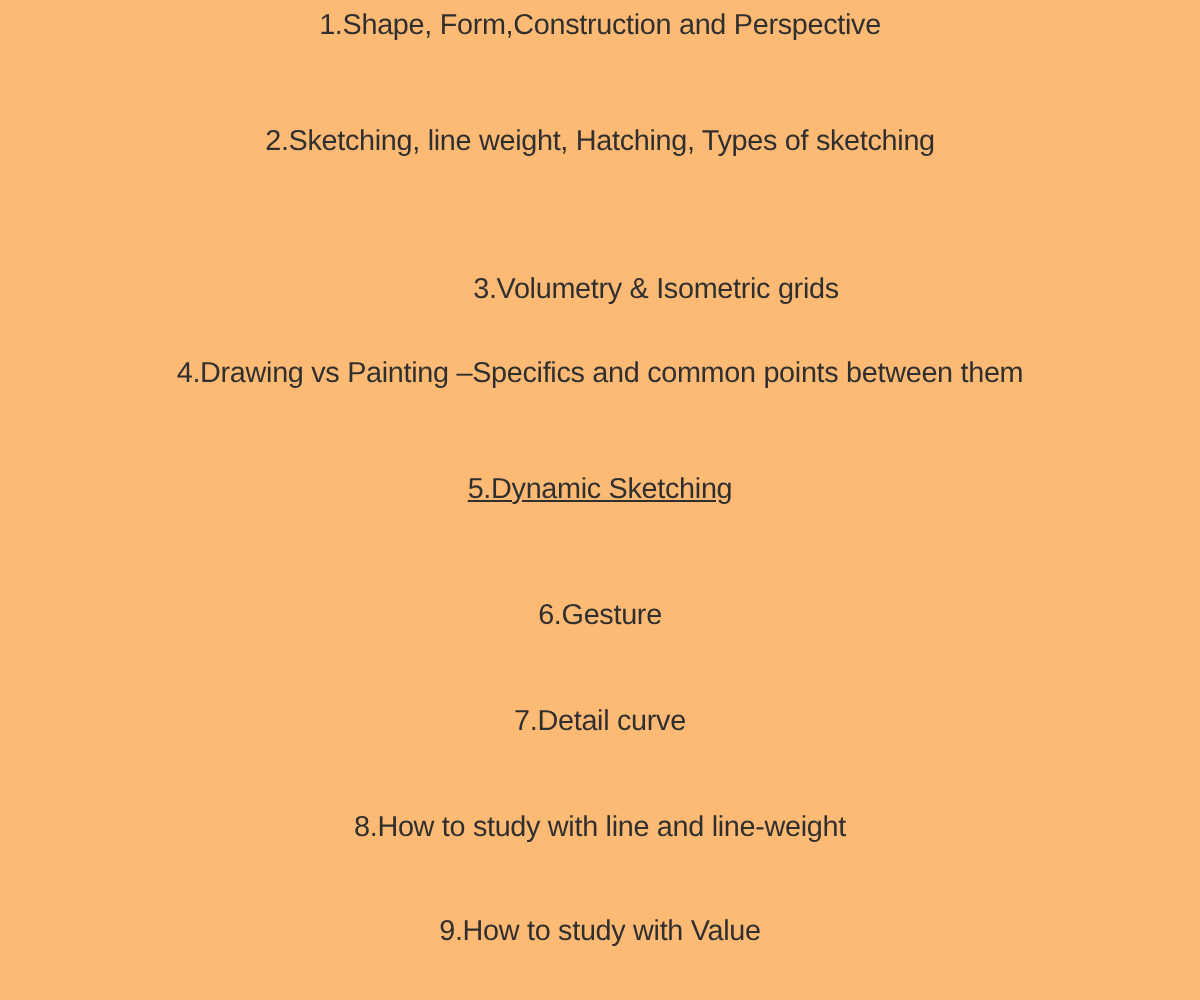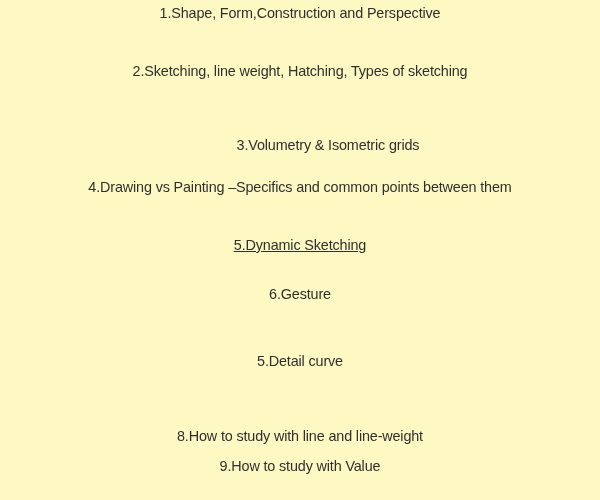--- a/index.html
+++ b/index.html
@@ -10,21 +10,21 @@
   body {
     width: 600px;
     height: 500px;
     overflow: hidden;
     font-family: "Liberation Sans", sans-serif;
   }
   .slide {
     position: relative;
     width: 600px;
     height: 500px;
-    background: #fef9c3;
+    background: #fdba74;
     box-sizing: border-box;
   }
   .outline-list {
     position: absolute;
     top: 0;
     left: 0;
     width: 600px;
     margin: 0;
     padding: 0;
     list-style: none;
@@ -40,33 +40,33 @@
     line-height: 17px;
     font-weight: 400;
     letter-spacing: -0.15px;
     white-space: nowrap;
   }
   .item-1 { top: 5px; }
   .item-2 { top: 63px; text-align: center; }
   .item-3 { top: 137px; padding-left: 28px; }
   .item-4 { top: 179px; }
   .item-5 { top: 237px; text-decoration: underline; }
-  .item-6 { top: 286px; text-align: center; }
+  .item-6 { top: 300px; text-align: center; }
   .item-7 { top: 353px; }
-  .item-8 { top: 428px; }
+  .item-8 { top: 406px; }
   .item-9 { top: 458px; }
 </style>
 </head>
 <body>
 
 <div class="slide">
   <ul class="outline-list">
     <li class="outline-item item-1">1.Shape, Form,Construction and Perspective</li>
     <li class="outline-item item-2">2.Sketching, line weight, Hatching, Types of sketching</li>
     <li class="outline-item item-3">3.Volumetry &amp; Isometric grids</li>
     <li class="outline-item item-4">4.Drawing vs Painting –Specifics and common points between them</li>
     <li class="outline-item item-5">5.Dynamic Sketching</li>
     <li class="outline-item item-6">6.Gesture</li>
-    <li class="outline-item item-7">5.Detail curve</li>
+    <li class="outline-item item-7">7.Detail curve</li>
     <li class="outline-item item-8">8.How to study with line and line-weight</li>
     <li class="outline-item item-9">9.How to study with Value</li>
   </ul>
 </div>
 
 </body></html>

